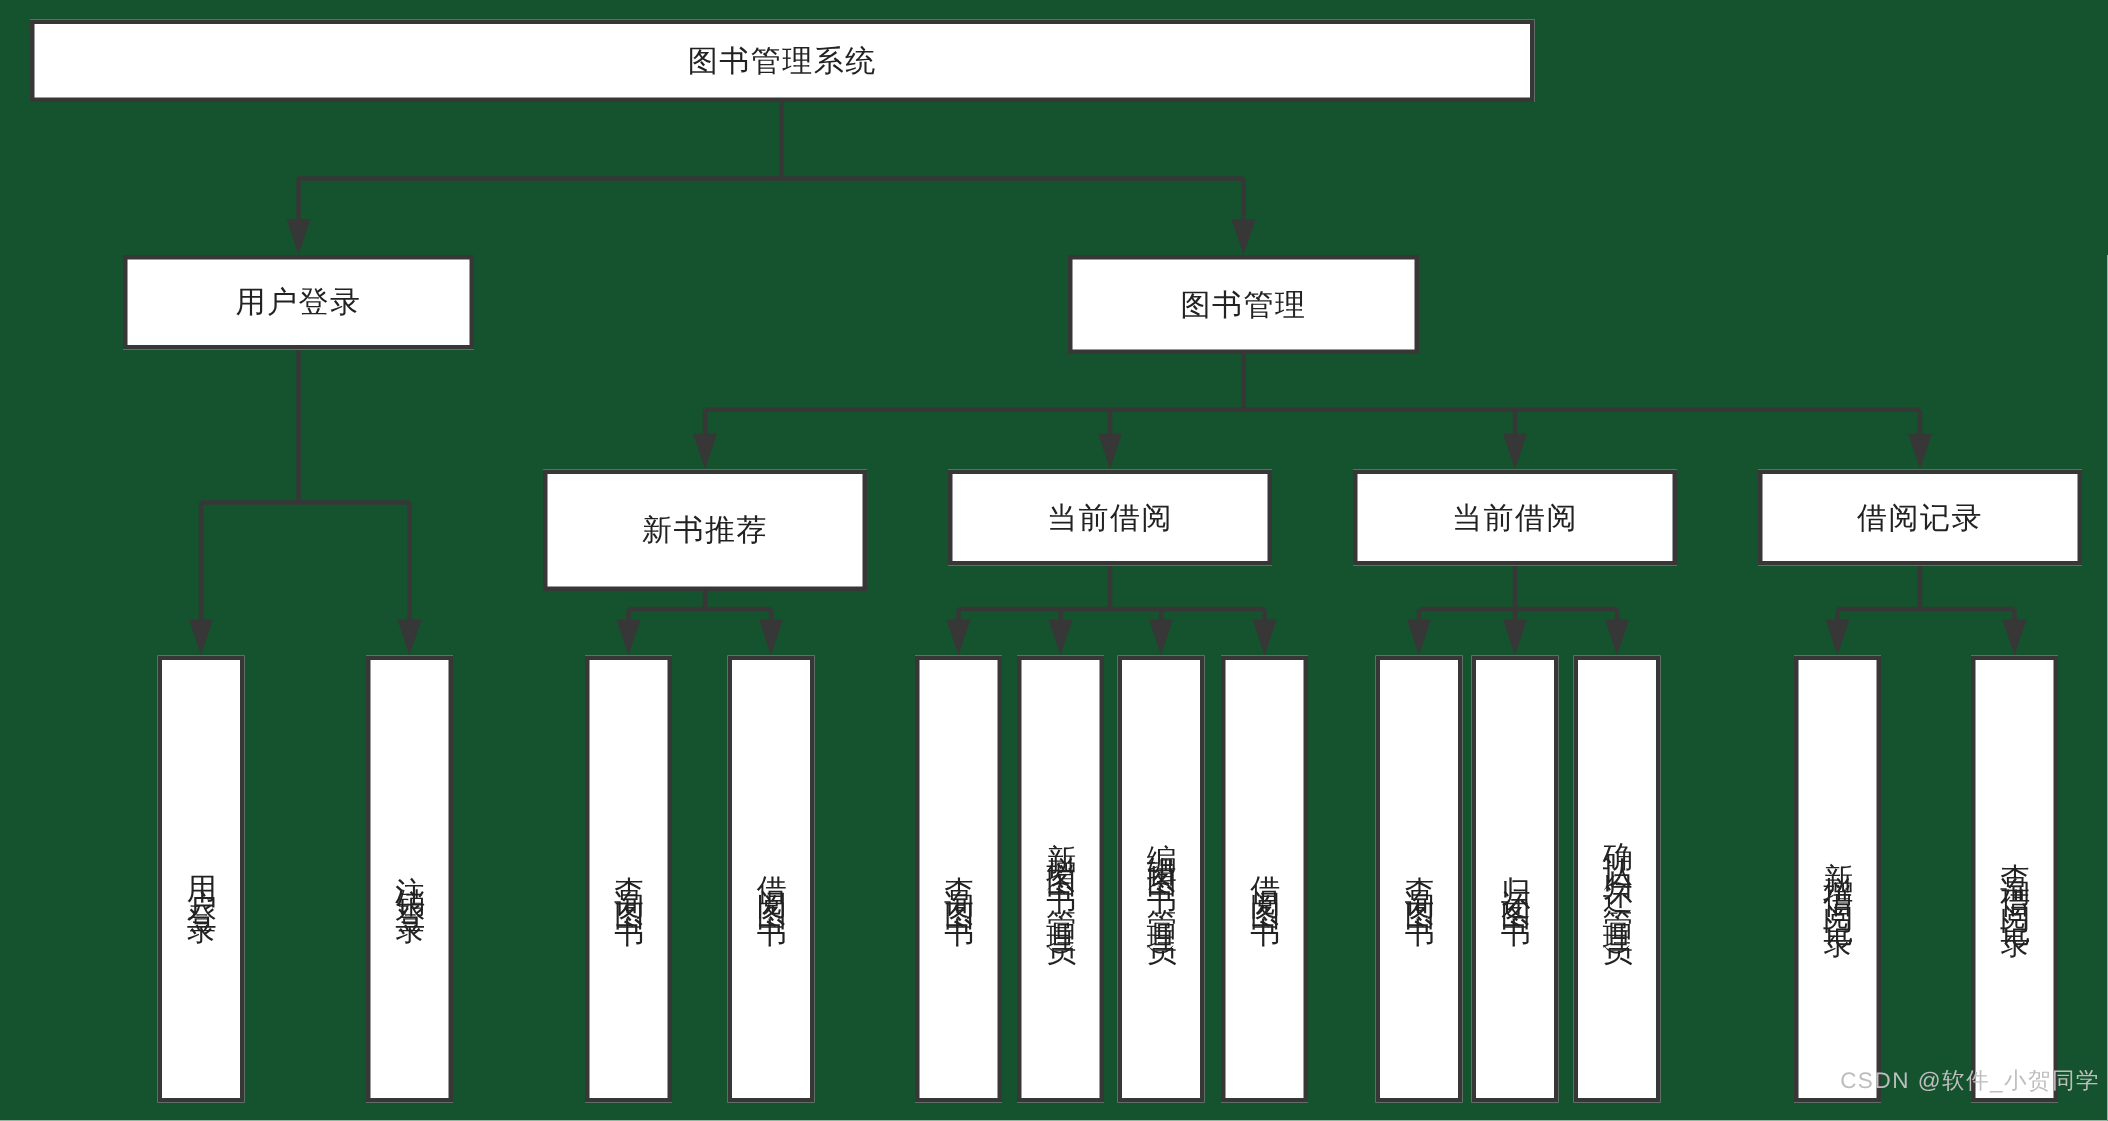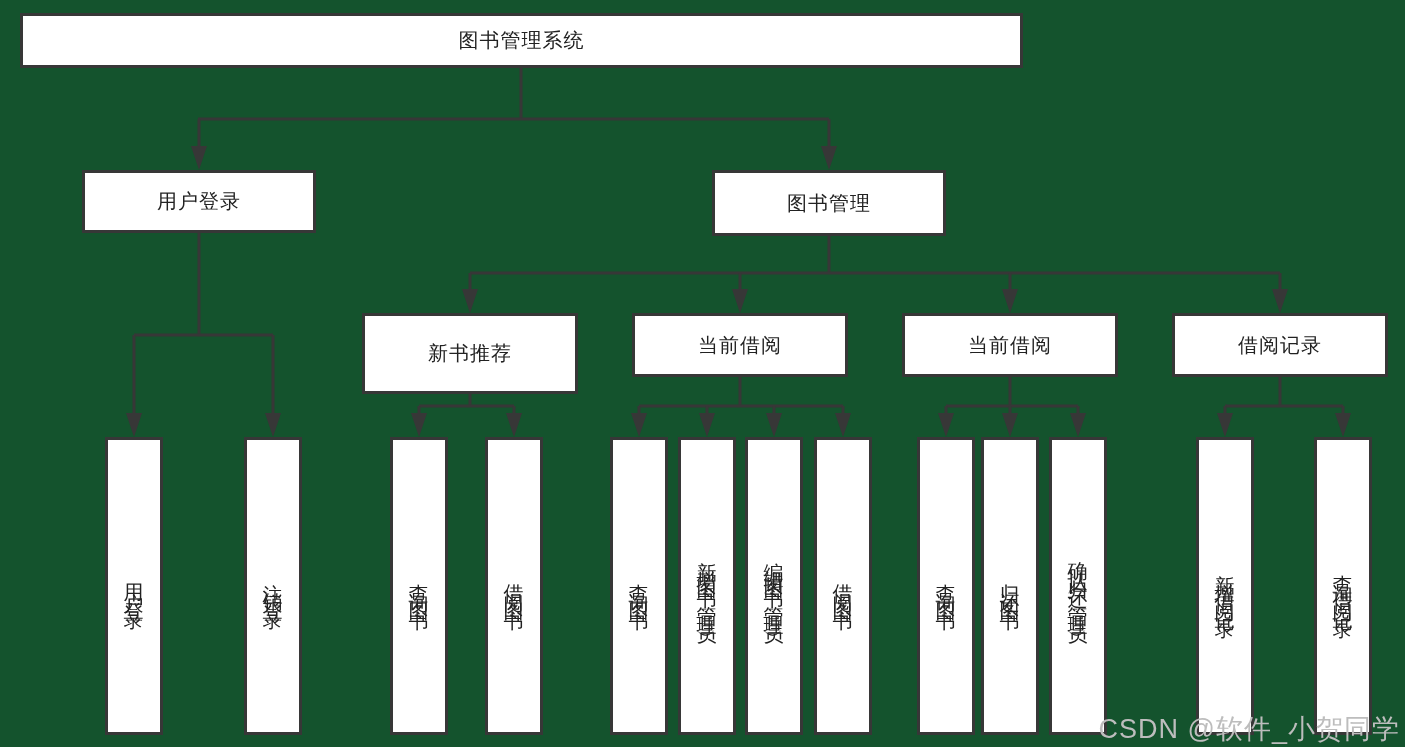--- a/index.html
+++ b/index.html
@@ -40,21 +40,21 @@
     letter-spacing: 9px;
     line-height: 1;
     font-size: 20px;
   }
   .watermark {
     position: absolute;
     top: 711px;
     right: 5px;
     z-index: 2;
     color: #bdbdbd;
-    font-size: 27px;
+    font-size: 15px;
     letter-spacing: 1px;
     white-space: nowrap;
   }
 </style>
 </head>
 <body>
 
 <div class="canvas">
 
   <svg class="connectors" width="1405" height="747" viewBox="0 0 1405 747">

